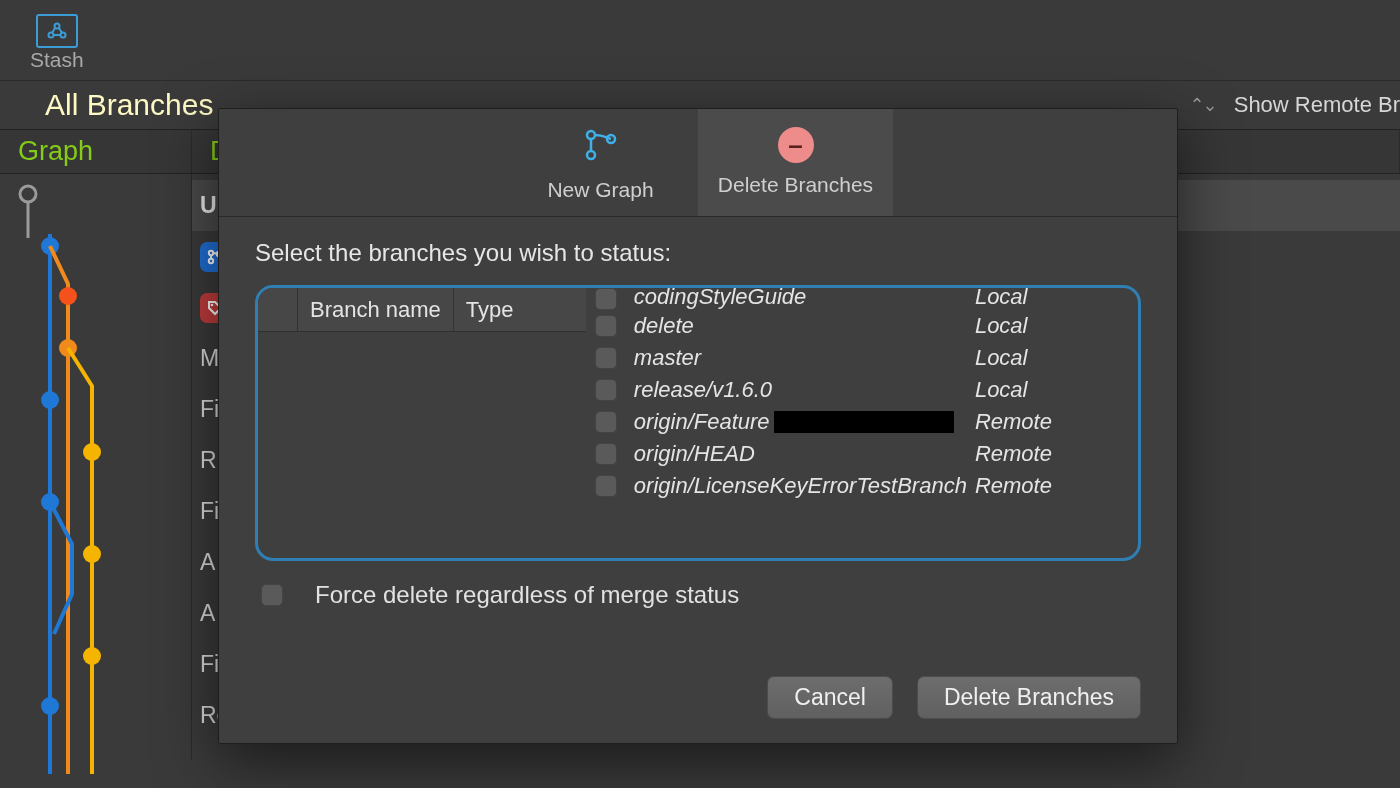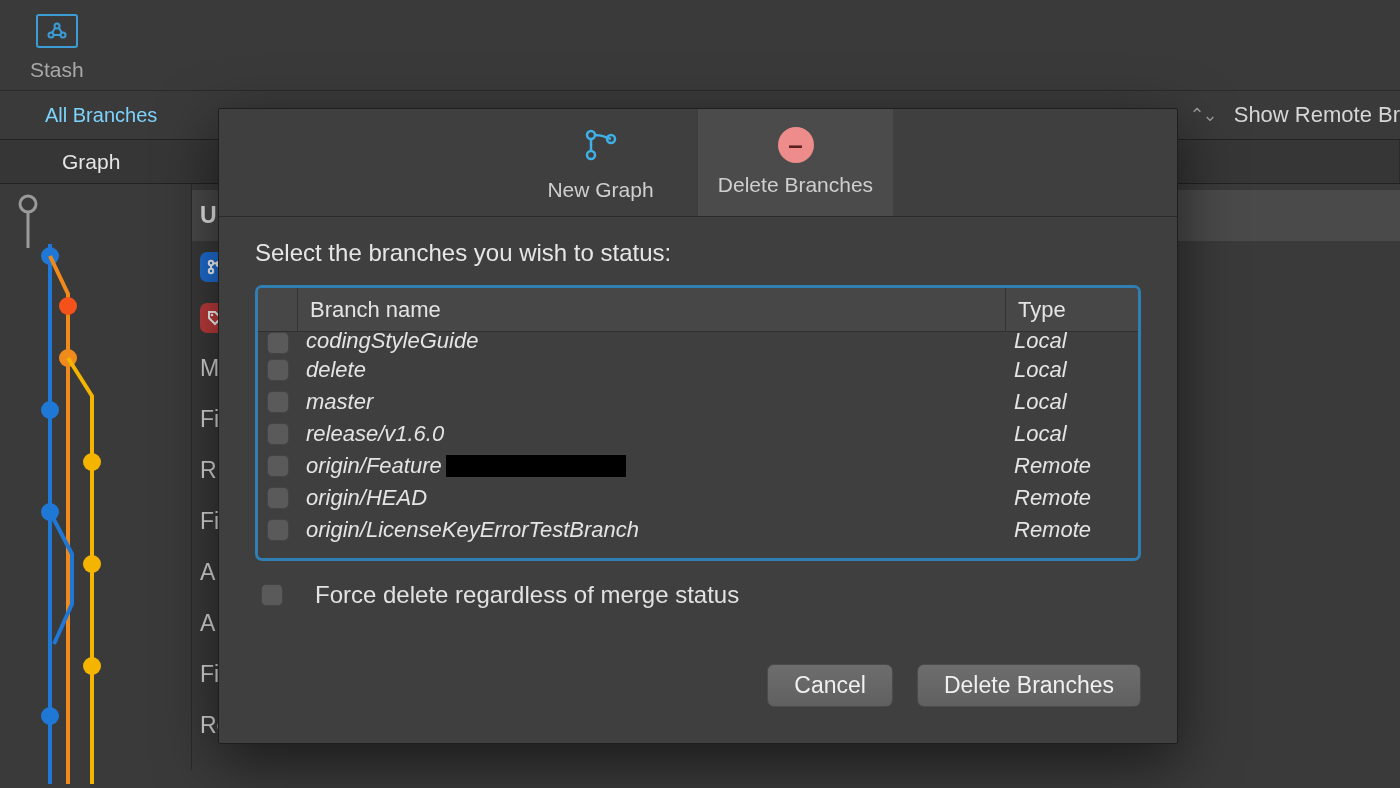--- a/index.html
+++ b/index.html
@@ -12,21 +12,20 @@
   }
 
   
   .toolbar {
     padding: 14px 30px 0 30px;
   }
   .stash-btn {
     display: inline-flex;
     flex-direction: column;
     align-items: center;
-    gap: 10px;
     color: #a8a8a8;
     font-size: 21px;
   }
   .stash-icon {
     width: 42px;
     height: 34px;
     border: 2px solid #3b9cd6;
     border-radius: 3px;
     display: flex;
     align-items: center;
@@ -39,22 +38,22 @@
     margin-top: 8px;
     border-top: 1px solid #2a2a2a;
     border-bottom: 1px solid #222;
     display: flex;
     align-items: center;
     height: 50px;
     background: #3a3a3a;
   }
   .subheader .all-branches {
     padding: 0 30px 0 45px;
-    font-size: 20px;
-    color: #7dd3fc;
+    font-size: 30px;
+    color: #fef9c3;
   }
   .subheader .right {
     margin-left: auto;
     display: flex;
     align-items: center;
     gap: 18px;
     padding-right: 0;
     font-size: 22px;
     color: #d6d6d6;
   }
@@ -65,23 +64,22 @@
     display: flex;
     height: 44px;
     border-bottom: 1px solid #222;
     background: #363636;
   }
   .table-head > div {
     border-right: 1px solid #2b2b2b;
     display: flex;
     align-items: center;
     padding: 0 18px;
-    font-size: 21px;
-    color: #e5e5e5;
-    margin-left: 44px;
+    font-size: 27px;
+    color: #84cc16;
   }
   .col-graph { width: 192px; }
   .col-desc { flex: 1; }
 
   
   .content {
     display: flex;
     height: calc(788px - 108px - 50px - 44px);
     position: relative;
   }
@@ -155,24 +153,24 @@
     display: flex; align-items: center; justify-content: center;
   }
   .circ.minus { background: #ee8c8c; color: #5a1f1f; font-size: 26px; font-weight: 600; }
   .branch-icon svg { stroke: #3fb0e8; stroke-width: 2.5; fill: none; }
 
   .dlg-body { padding: 22px 36px 0 36px; flex: 1; display: flex; flex-direction: column; }
   .prompt { font-size: 24px; color: #e6e6e6; margin-bottom: 18px; }
 
   .branch-list {
     border: 3px solid #2f7fb3;
-    border-radius: 7px;
+    border-radius: 18px;
     height: 276px;
     overflow: hidden;
-    display: flex; flex-direction: column;
+    display: flex; flex-direction: row;
     background: #3f3f3f;
   }
   .bl-head {
     display: flex;
     background: #474747;
     border-bottom: 1px solid #303030;
     height: 44px;
   }
   .bl-head > div {
     border-right: 1px solid #333;
@@ -212,21 +210,21 @@
 
   .force-row {
     display: flex; align-items: center; gap: 32px;
     margin-top: 20px;
     font-size: 24px; color: #e2e2e2;
     padding-left: 6px;
   }
 
   .dlg-actions {
     display: flex; gap: 24px; justify-content: flex-end;
-    padding: 26px 36px 36px 0;
+    padding: 26px 36px 24px 0;
     margin-left: 18px;
   }
   .btn {
     background: #6a6a6a;
     background: linear-gradient(#6d6d6d, #606060);
     border: 1px solid #4c4c4c;
     border-radius: 7px;
     color: #f0f0f0;
     font-size: 23px;
     padding: 7px 26px;

